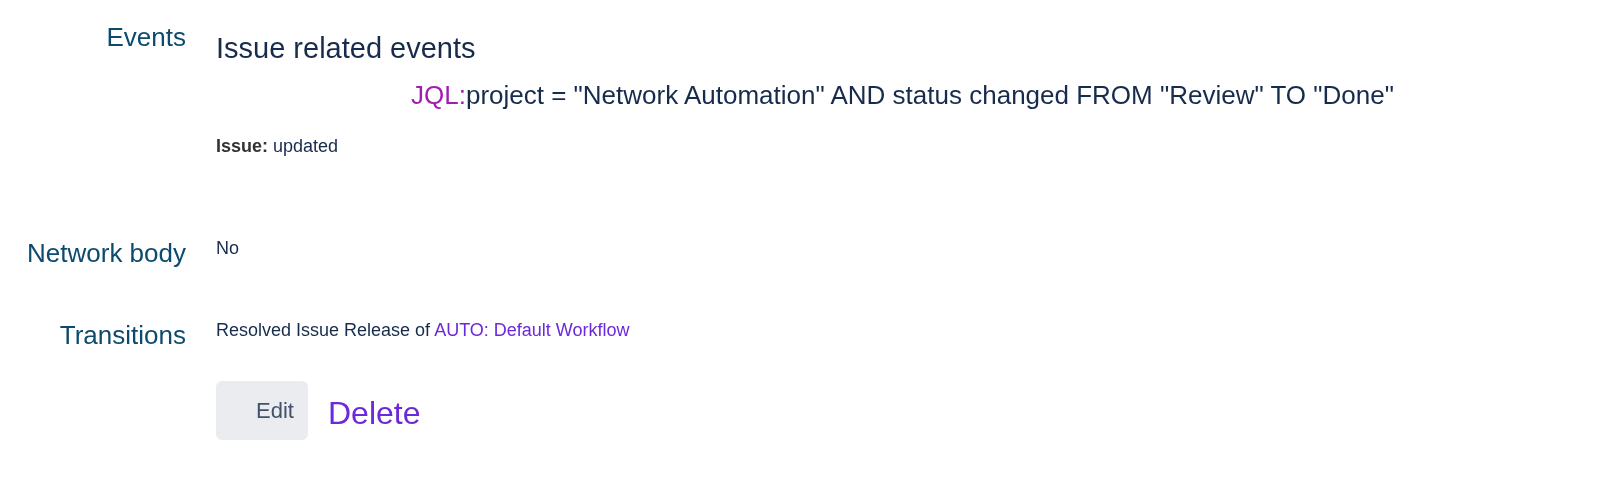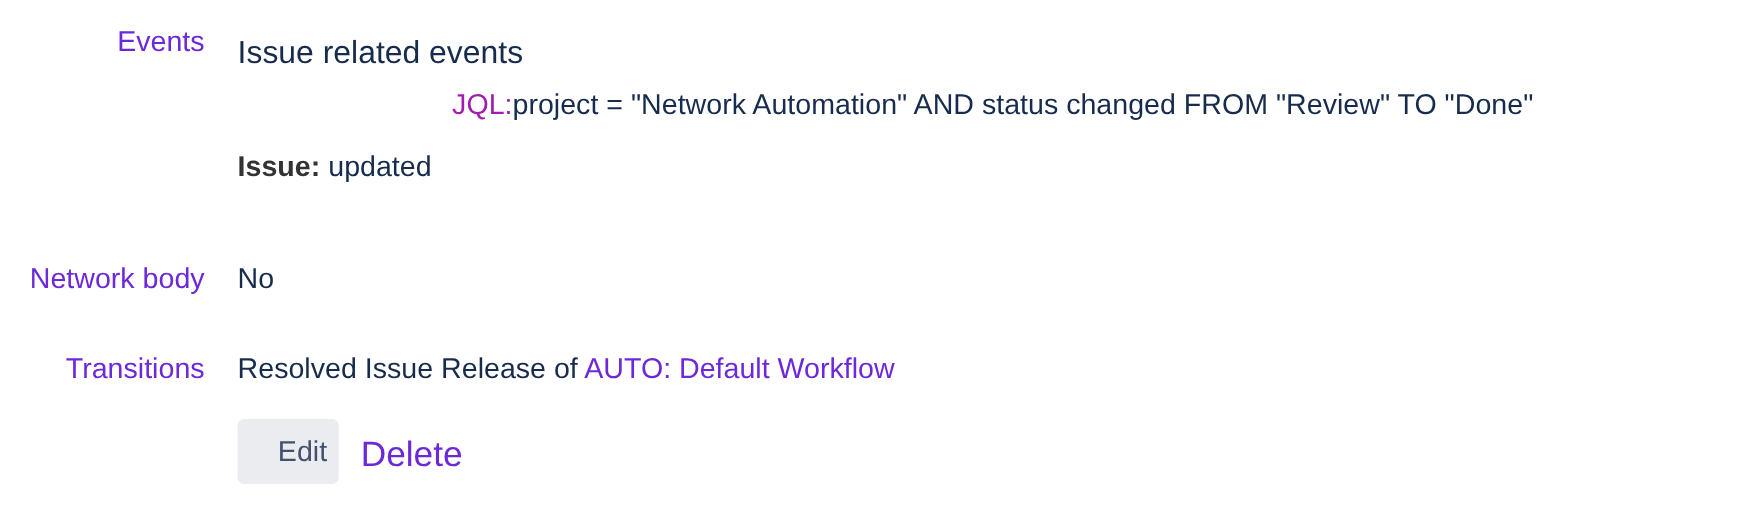--- a/index.html
+++ b/index.html
@@ -1,27 +1,27 @@
 <!DOCTYPE html>
 <html><head>
 <meta charset="utf-8">
 <style>
   html, body { margin:0; padding:0; background:#ffffff; }
   body { width:1598px; height:482px; position:relative; overflow:hidden;
          font-family:"Liberation Sans", sans-serif; color:#172b4d; }
-  .label { position:absolute; right:1412px; color:#6d28d9; font-size:26px; white-space:nowrap; }
-  .val { position:absolute; left:216px; font-size:26px; color:#172b4d; white-space:nowrap; }
+  .label { position:absolute; right:1412px; color:#0c4a6e; font-size:26px; white-space:nowrap; }
+  .val { position:absolute; left:216px; font-size:18px; color:#172b4d; white-space:nowrap; }
   .title { font-size:29px; font-weight:500; color:#172b4d; }
   .jql { position:absolute; left:411px; top:80px; font-size:26px; white-space:nowrap; }
   .jql .k { color:#a21caf; }
   .jql .q { color:#172b4d; }
   .issue-b { font-weight:bold; color:#333333; }
   a.link { color:#6d28d9; text-decoration:none; }
   .btn-edit { position:absolute; left:216px; top:381px; width:92px; height:59px; background:#ebecf0;
-              border-radius:6px; border:none; font-family:"Liberation Sans", sans-serif; font-size:26px; color:#42526e;
+              border-radius:6px; border:none; font-family:"Liberation Sans", sans-serif; font-size:22px; color:#42526e;
               display:flex; align-items:center; justify-content:center;padding-left:32px; }
   .btn-del { position:absolute; left:328px; top:395px; font-size:32px; color:#0052cc; }
 </style>
 </head>
 <body>
 
 <div class="label" style="top:22px;">Events</div>
 <div class="val title" style="top:20px;margin-top:12px;">Issue related events</div>
 
 <div class="jql">

